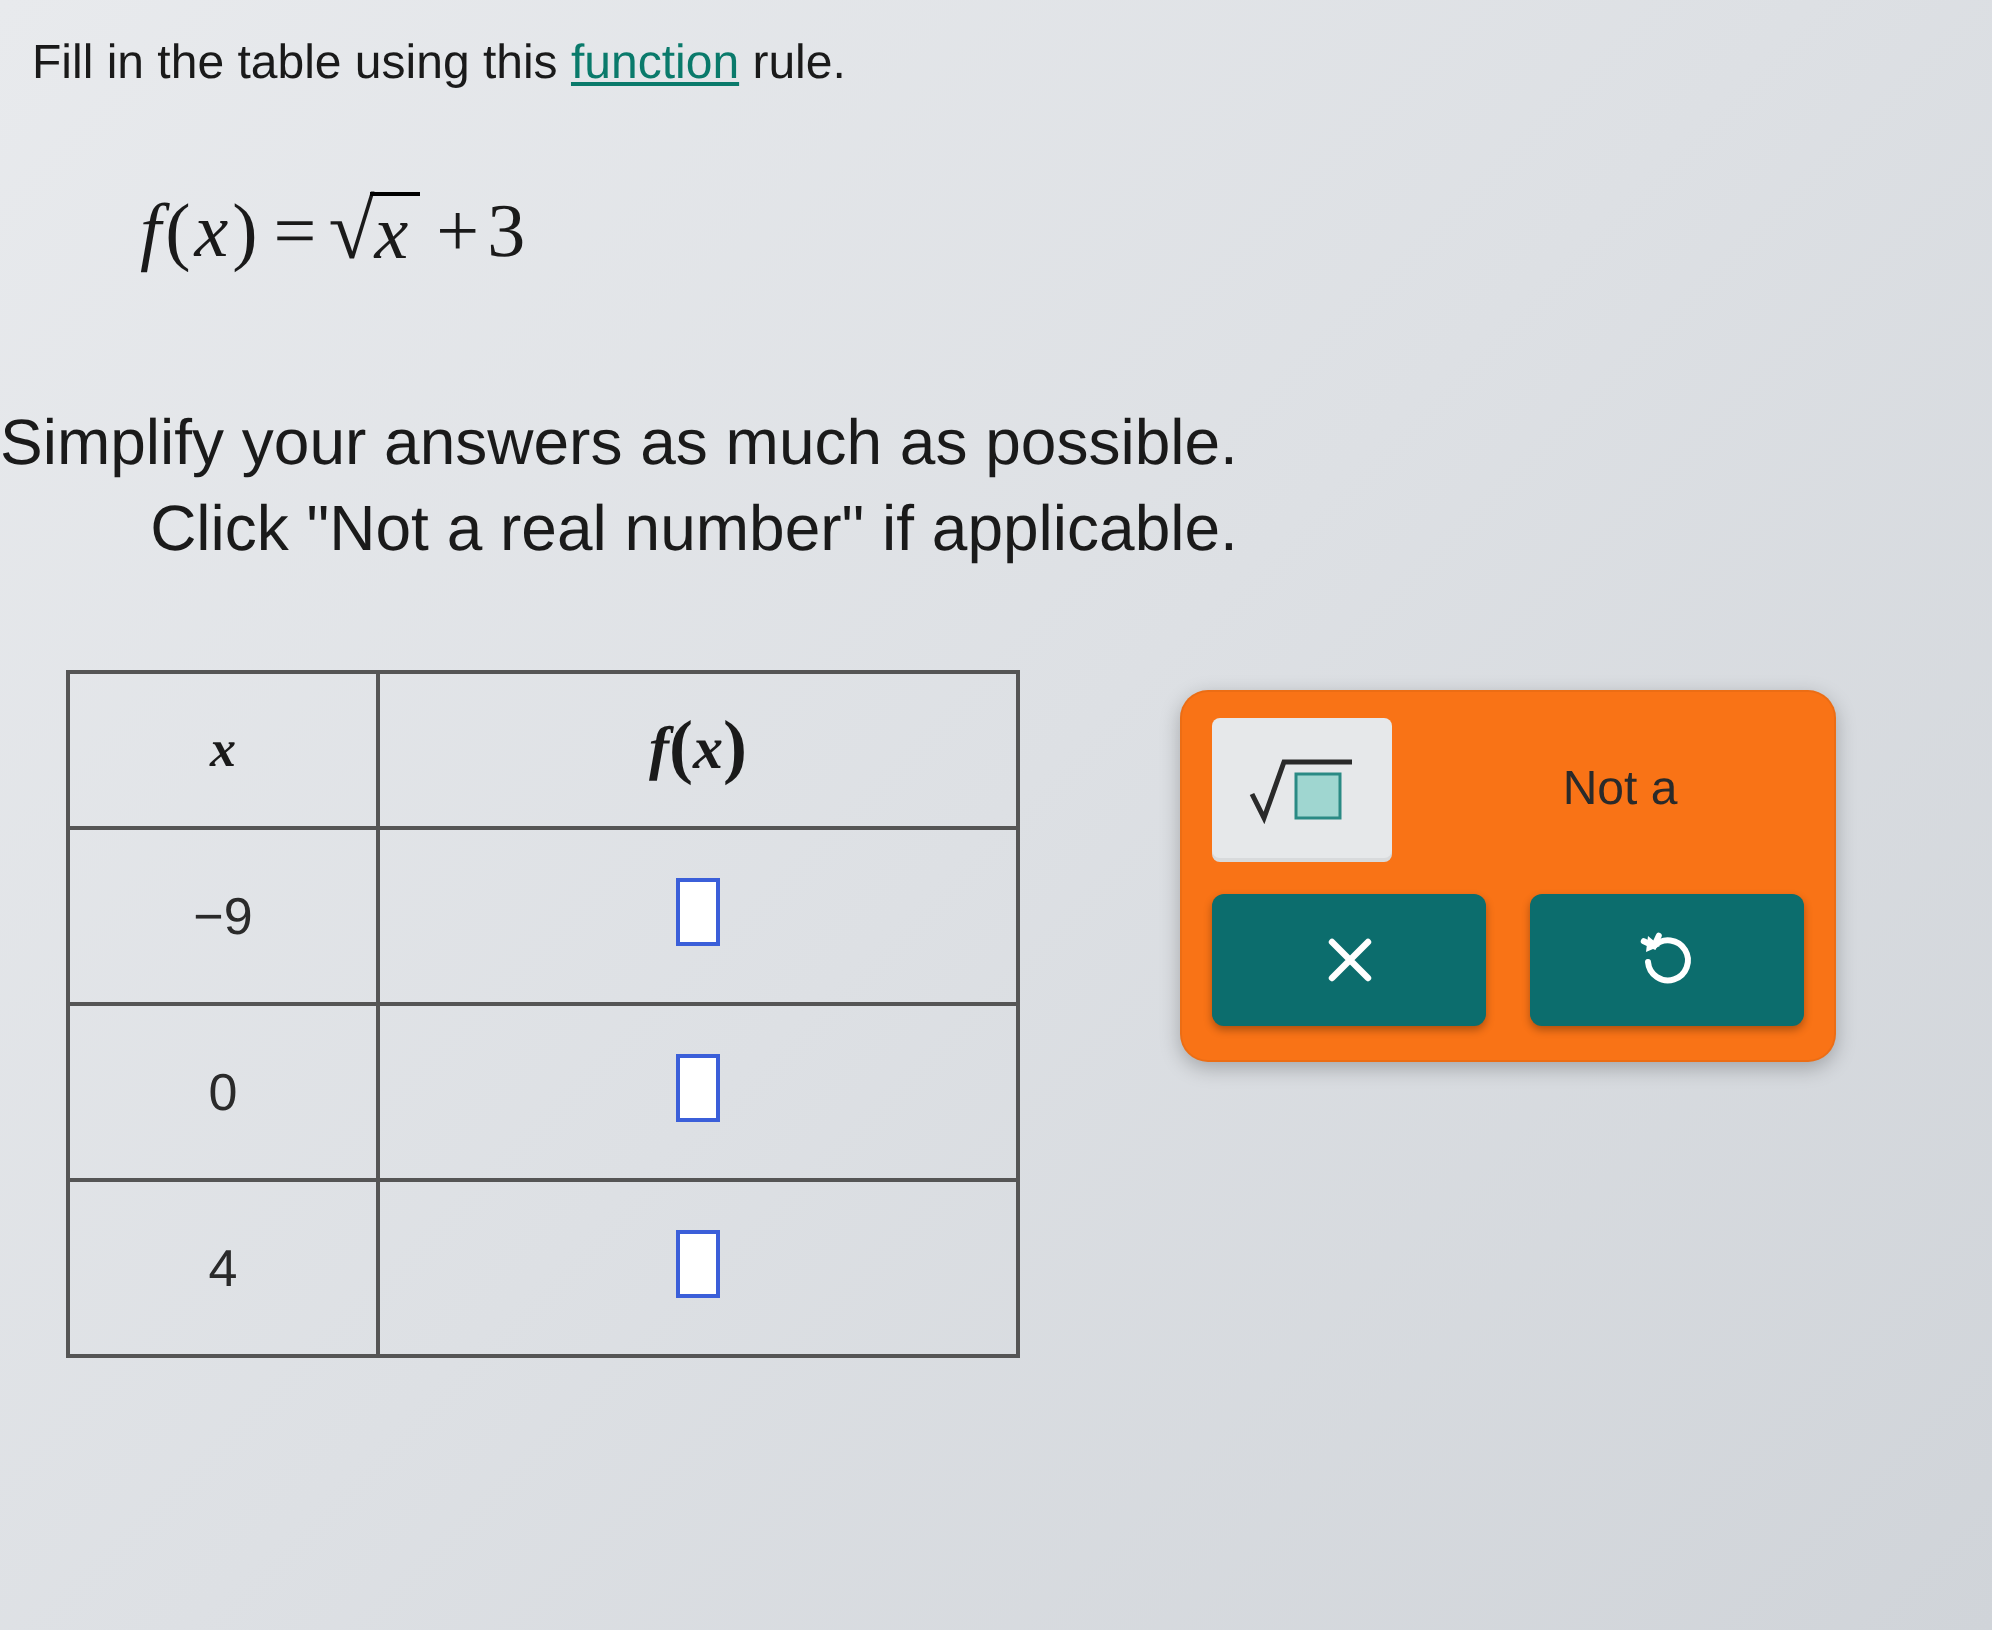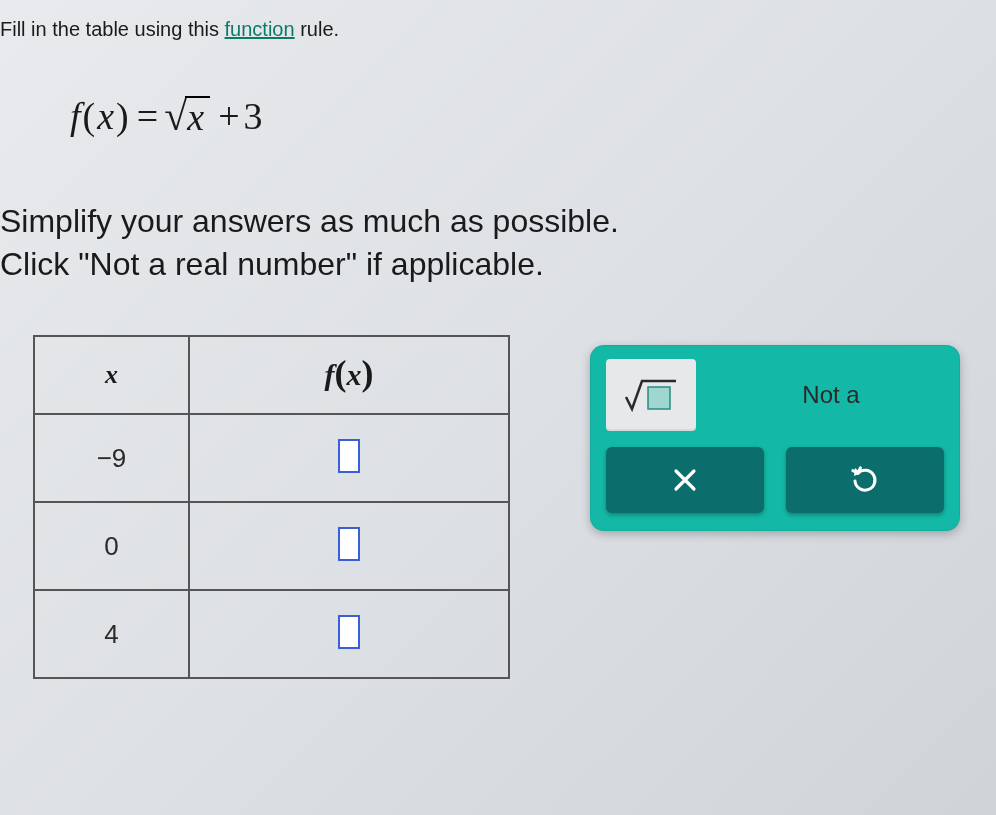--- a/index.html
+++ b/index.html
@@ -10,22 +10,22 @@
     height: 815px;
     background: linear-gradient(135deg, #e8eaed 0%, #dde0e4 50%, #d0d4d9 100%);
     font-family: Arial, Helvetica, sans-serif;
     color: #1a1a1a;
     position: relative;
     overflow: hidden;
   }
   .instruction1 {
     position: absolute;
     top: 18px;
-    left: 0px;
-    font-size: 20px;
+    left: 16px;
+    font-size: 24px;
     color: #1a1a1a;
   }
   .instruction1 .link {
     color: #0a7a6b;
     text-decoration: underline;
     cursor: pointer;
   }
   .formula {
     position: absolute;
     top: 92px;
@@ -42,20 +42,21 @@
   .formula .sqrt-wrap { display: inline-flex; align-items: center; }
   .formula .surd { font-style: normal; font-size: 42px; margin-right: -2px;}
   .formula .radicand { border-top: 2.5px solid #000; padding: 0 6px 0 2px; font-style: italic; line-height: 1; }
   .formula .plus { font-style: normal; margin: 0 4px 0 8px;}
   .instruction2 {
     position: absolute;
     top: 200px;
     left: 0px;
     font-size: 32px;
     line-height: 1.35;
+    text-align: right;
   }
   .table-wrap {
     position: absolute;
     top: 335px;
     left: 33px;
   }
   table.func {
     border-collapse: collapse;
     background: transparent;
   }
@@ -106,22 +107,22 @@
     width:10px; height:2px; background:#3b5fd9;
   }
   .input-box.last { position:relative; }
   .input-box.last::before { top:-4px; left:6px; }
   .input-box.last::after { bottom:-4px; left:6px; }
 
   .toolbox {
     position: absolute;
     top: 345px;
     left: 590px;
-    width: 370px;
-    background: #14b8a6;
+    width: 328px;
+    background: #f97316;
     border-radius: 14px;
     padding: 14px 16px 18px 16px;
     box-shadow: 0 3px 10px rgba(0,0,0,0.25), inset 0 0 0 1px rgba(0,0,0,0.05);
   }
   .tool-row1 {
     display: flex;
     align-items: center;
     gap: 22px;
     margin-bottom: 16px;
   }

